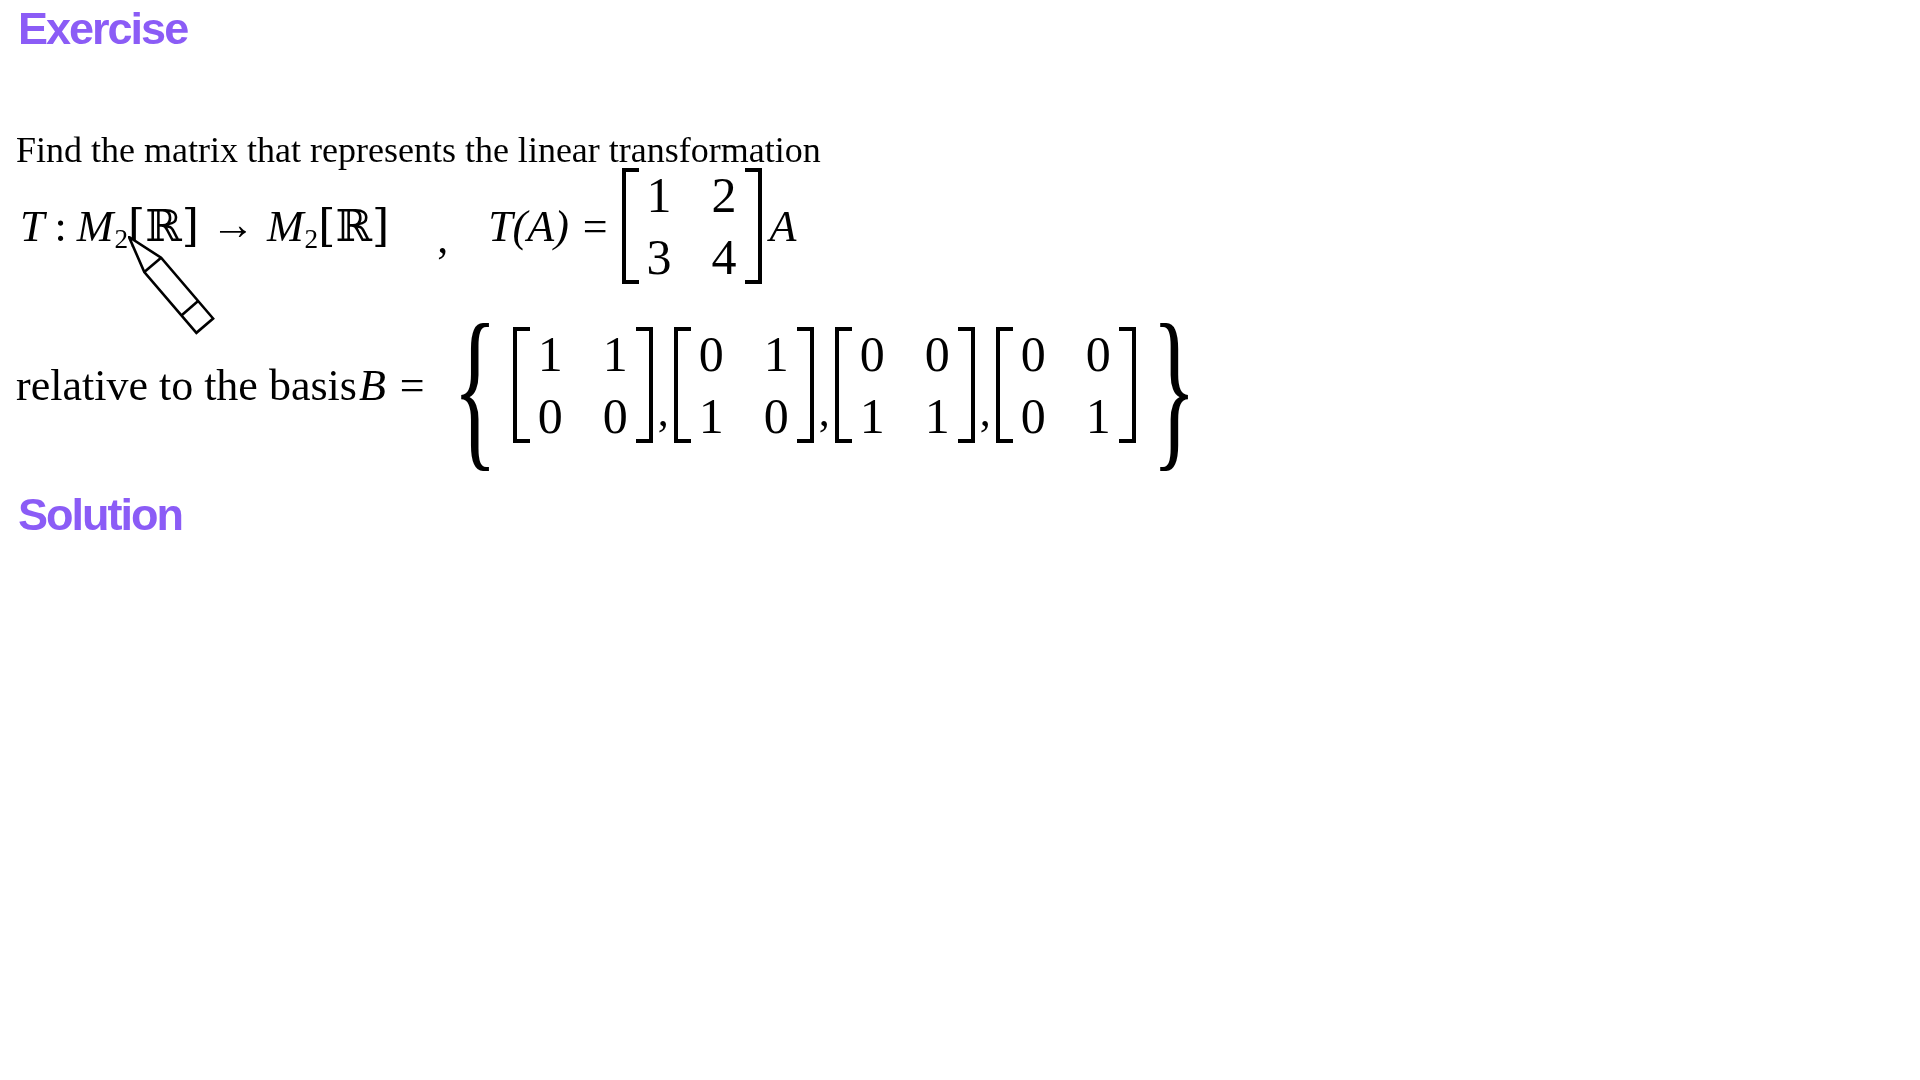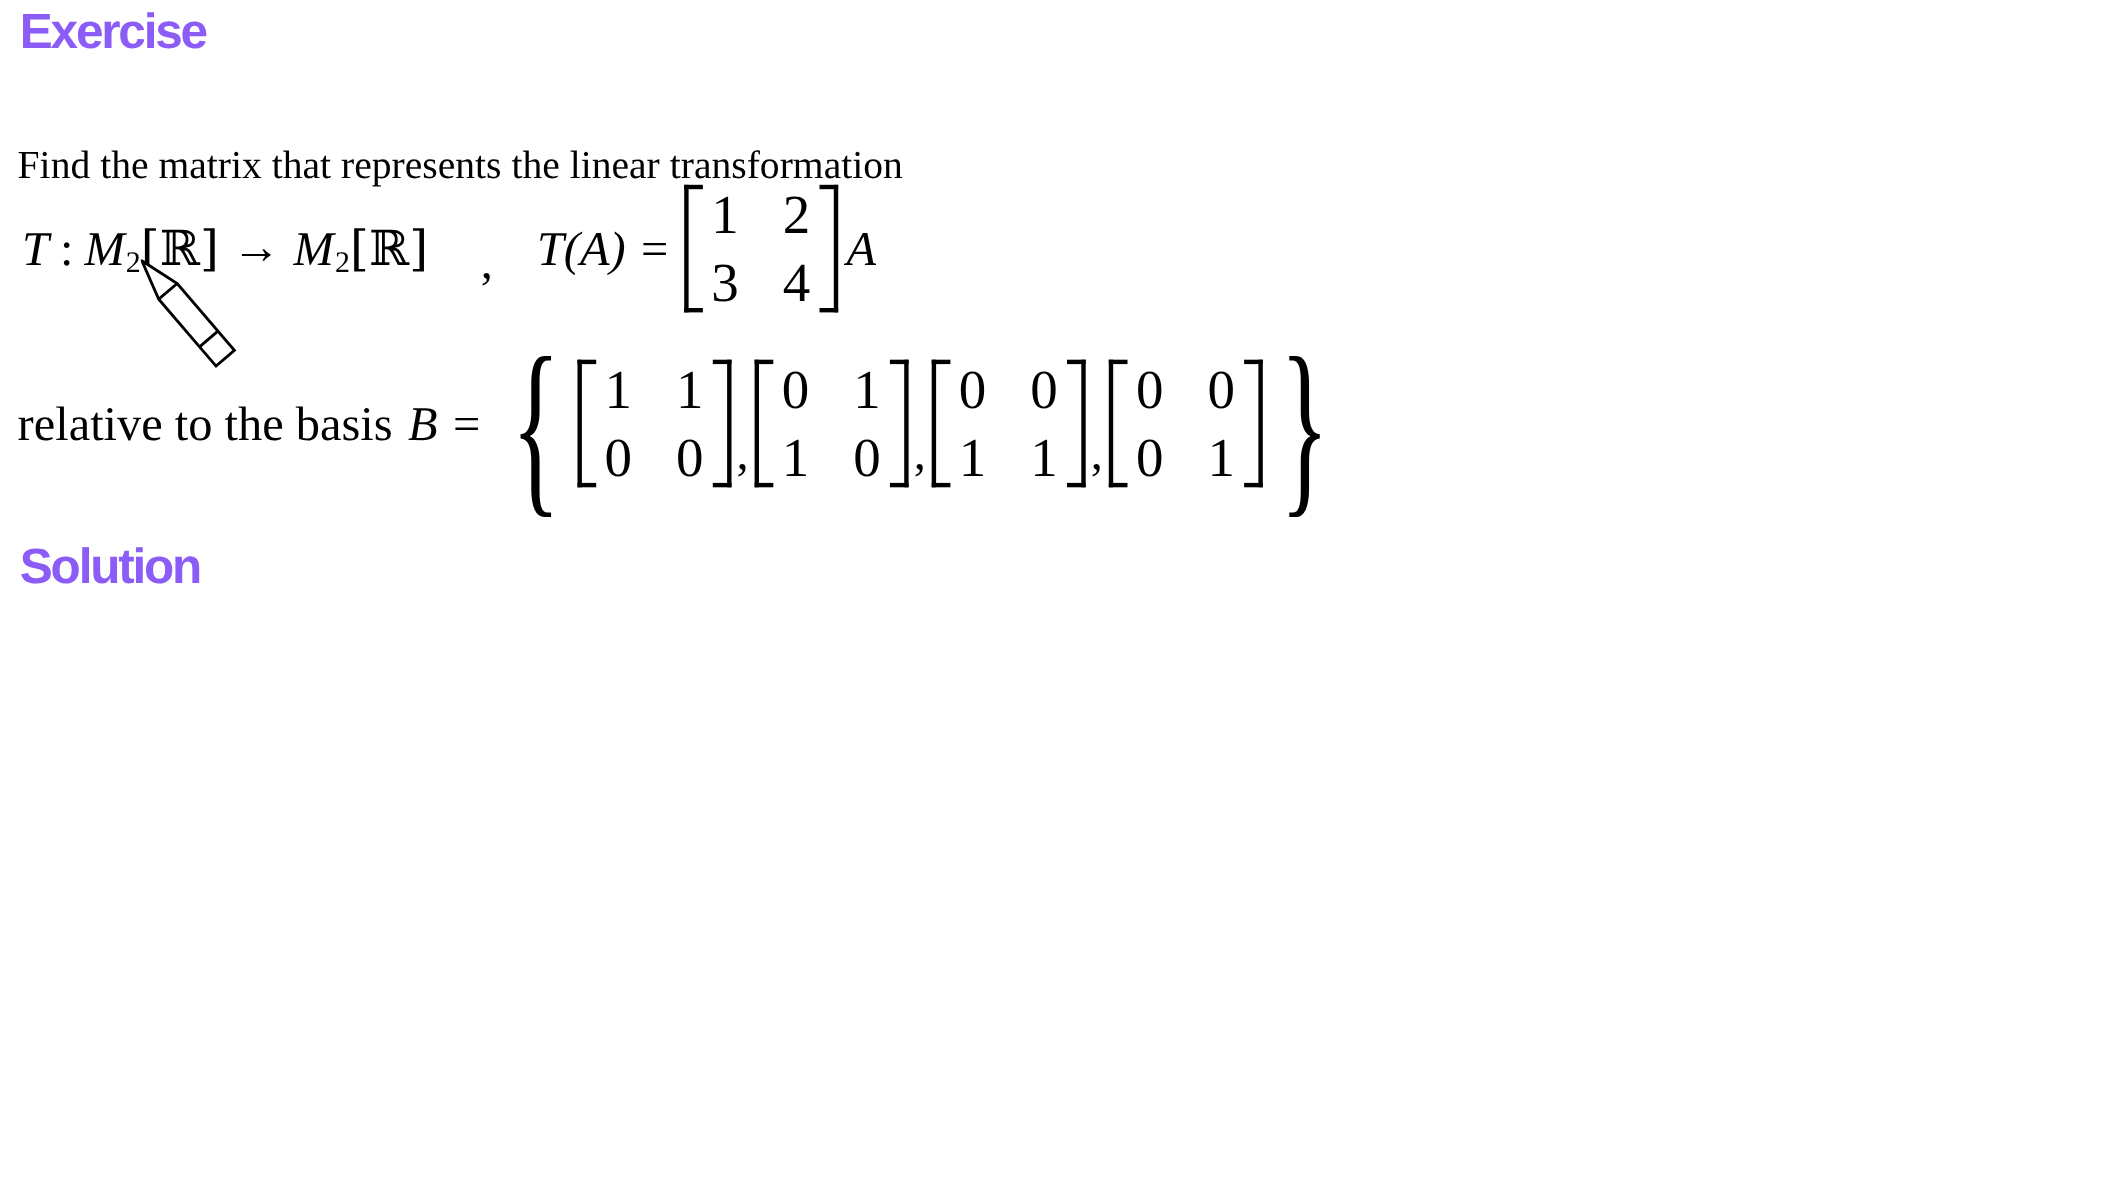--- a/index.html
+++ b/index.html
@@ -81,21 +81,21 @@
     font-size: 150px;
     line-height: 0;
     font-weight: 400;
     transform: scale(0.62, 1.18);
     position: relative;
     top: 2px;
   }
   .brace-open  { margin-right: 2px; }
   .brace-close { margin-left: 2px; }
   .set-comma { transform: translateY(26px); margin: 0 5px; }
-  .lead-text { margin-right: 12px; }
+  .lead-text { margin-right: 0; }
   .bvar { margin-left: 2px; }
 
   
   #pen-cursor {
     position: absolute;
     left: 128px;
     top: 236px;
     width: 100px;
     height: 104px;
     pointer-events: none;

